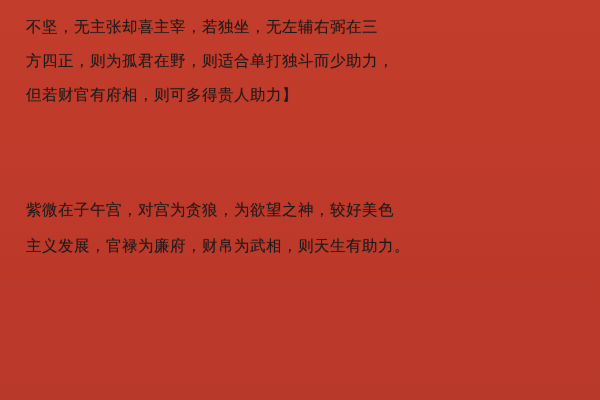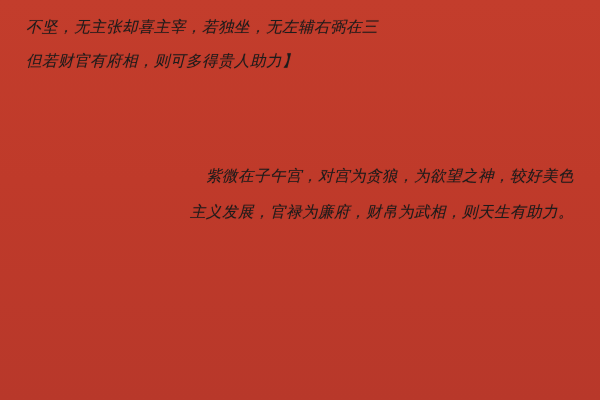--- a/index.html
+++ b/index.html
@@ -12,21 +12,20 @@
     background: #c0392b;
     font-family: "DejaVu Sans", sans-serif;
     overflow: hidden;
   }
   .page {
     position: relative;
     width: 600px;
     height: 400px;
     background: #22c55e;
     box-sizing: border-box;
-    font-style: italic;
   }
   
   .page::before {
     content: "";
     position: absolute;
     inset: 0;
     background: linear-gradient(180deg, #c33d2c 0%, #bf3a2a 45%, #b8382a 100%);
     pointer-events: none;
   }
   .content {
@@ -47,31 +46,31 @@
     white-space: pre;
     font-family: "DejaVu Sans", sans-serif;
     text-shadow: 0 0 1px rgba(0,0,0,0.25);
   }
   .gap {
     display: block;
     height: 80px;
   }
   .para-2 .line {
     line-height: 36px;
-    text-align: right;
   }
 </style>
 </head>
 <body>
 
 <div class="page">
   <div class="content">
 
     <div class="para para-1">
       <span class="line">不坚，无主张却喜主宰，若独坐，无左辅右弼在三</span>
+      <span class="line">方四正，则为孤君在野，则适合单打独斗而少助力，</span>
       <span class="line">但若财官有府相，则可多得贵人助力】</span>
     </div>
 
     <span class="gap"></span>
 
     <div class="para para-2">
       <span class="line">紫微在子午宫，对宫为贪狼，为欲望之神，较好美色</span>
       <span class="line">主义发展，官禄为廉府，财帛为武相，则天生有助力。</span>
     </div>
 

